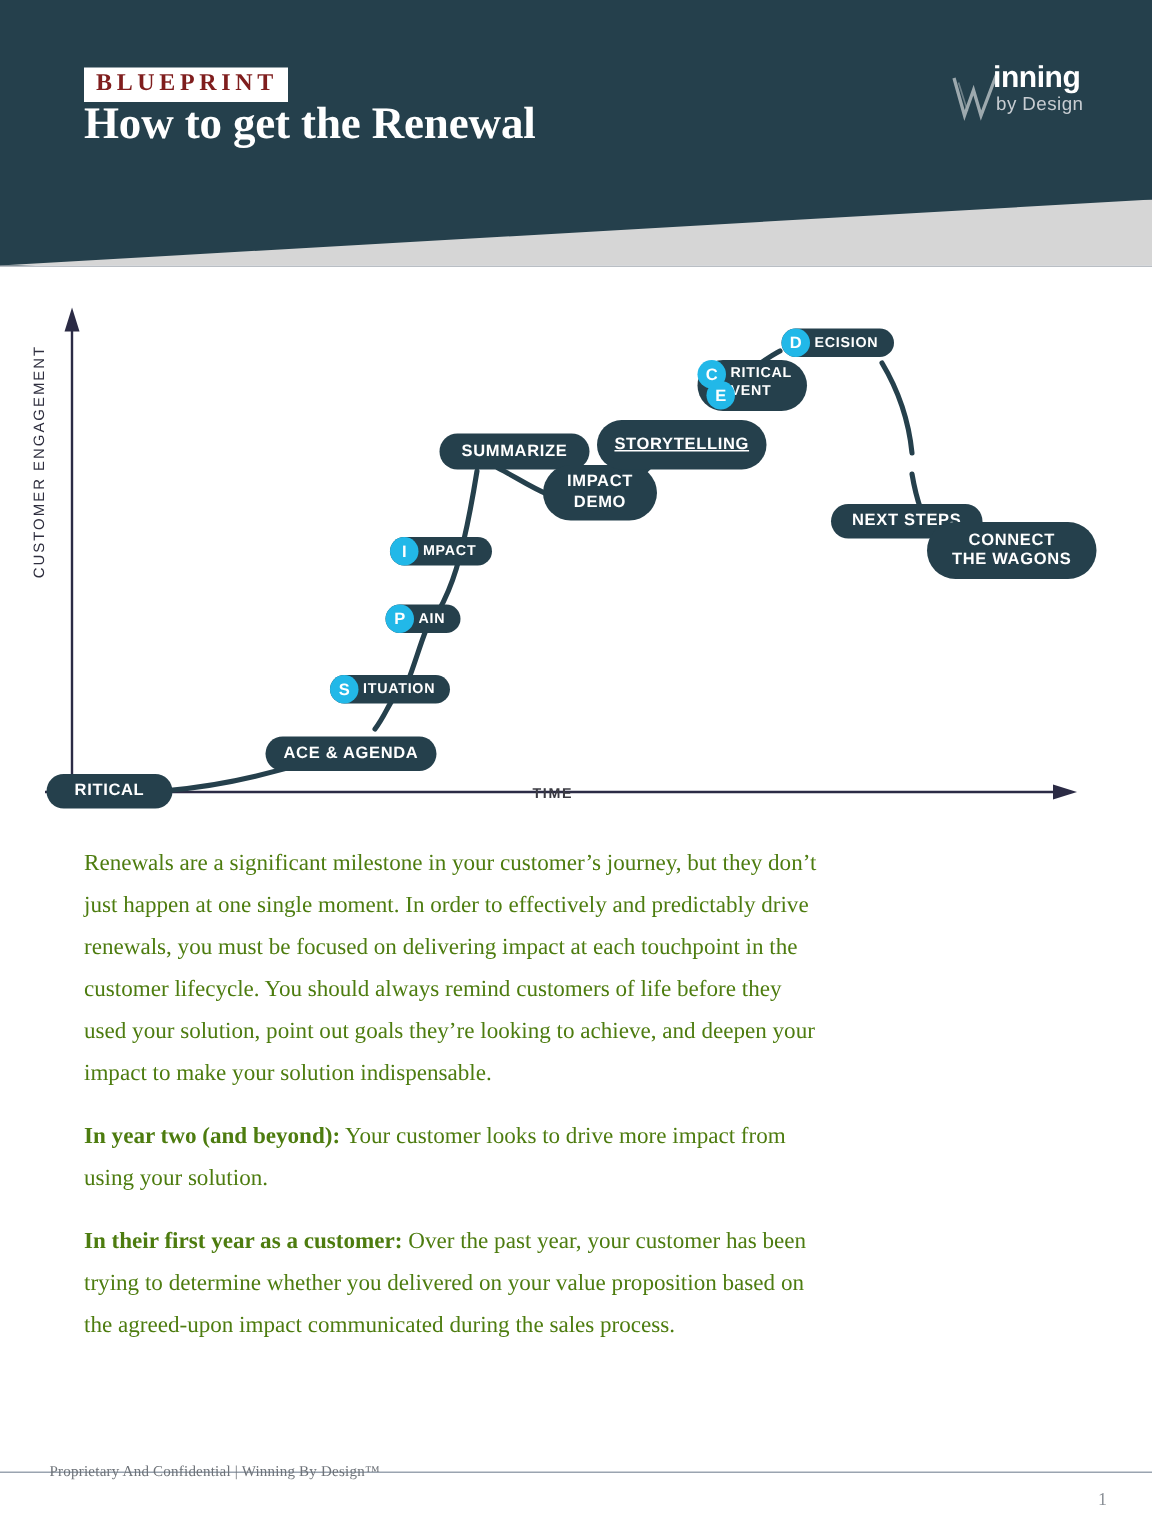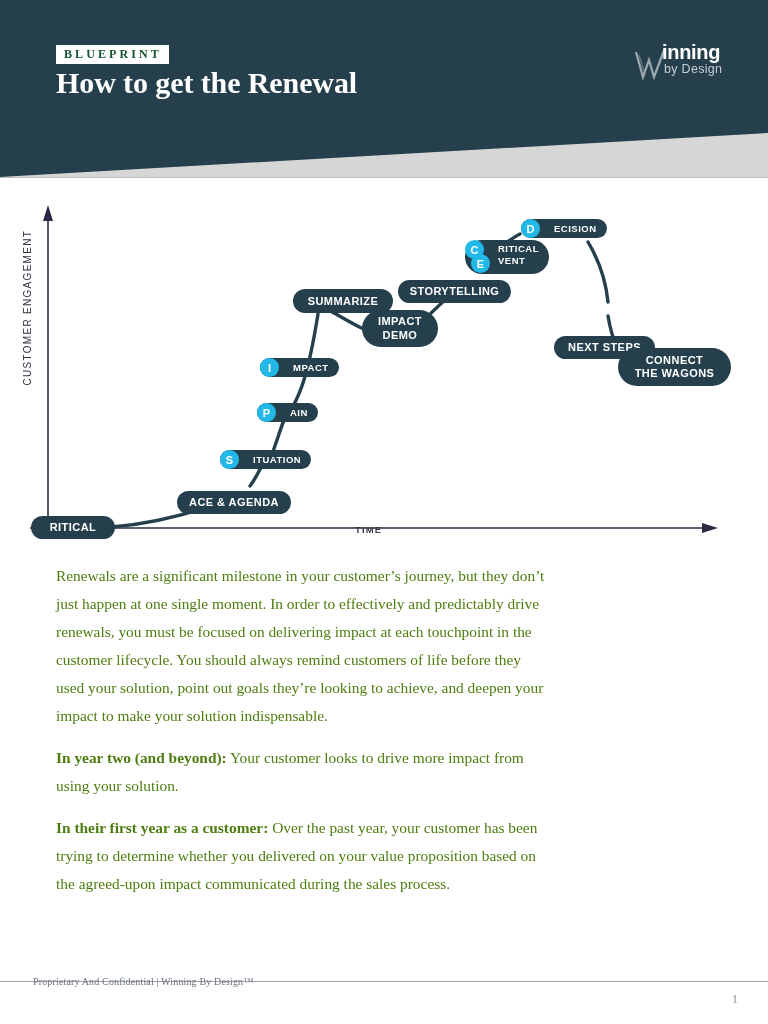--- a/index.html
+++ b/index.html
@@ -25,23 +25,23 @@
     position: absolute; left: 0; top: 0; width: 768px; height: 178px;
     background: #d6d6d6;
     clip-path: polygon(768px 133px, 768px 177px, 0 177px);
   }
   .header-rule {
     position: absolute; left: 0; top: 177px; width: 768px; height: 1px;
     background: #b9bec4;
   }
   .blueprint-badge {
     position: absolute; left: 56px; top: 45px;
-    background: #ffffff; color: #14532d;
-    font-family: "Liberation Serif", serif;
-    font-size: 12px; font-weight: 700; letter-spacing: 3.1px;
+    background: #ffffff; color: #7f1d1d;
+    font-family: "Liberation Serif", serif;
+    font-size: 16px; font-weight: 700; letter-spacing: 3.1px;
     padding: 3px 7px 3px 8px; line-height: 1.05;
   }
   .header-title {
     position: absolute; left: 56px; top: 66px;
     color: #ffffff;
     font-family: "Liberation Serif", serif;
     font-size: 30px; font-weight: 700; letter-spacing: -0.1px;
   }
   .logo {
     position: absolute; right: 22px; top: 40px;
@@ -96,21 +96,21 @@
   .node.two-line { line-height: 1.2; }
   .badge-node {
     position: absolute; z-index: 4;
     display: flex; align-items: center;
   }
   .badge-pill {
     background: #25404c; color: #fff;
     border-radius: 999px; height: 19px;
     display: flex; align-items: center;
     font-size: 9.5px; font-weight: 700; letter-spacing: 0.5px;
-    padding-left: 33px; padding-right: 10px;
+    padding-left: 22px; padding-right: 10px;
   }
   .badge-pill.tall {
     height: 34px; align-items: flex-start;
     padding-top: 3px; line-height: 1.28;
     white-space: pre-line; text-align: left;
   }
   .badge-circle {
     position: absolute; left: 0; top: 0;
     width: 19px; height: 19px; border-radius: 50%;
     background: #22b8e8; color: #ffffff;
@@ -212,21 +212,21 @@
     <div class="badge-node" style="left:260px; top:168px;">
       <div class="badge-pill">MPACT</div>
       <div class="badge-circle">I</div>
     </div>
 
     <div class="node" style="left:293px; top:99px; width:100px; height:24px;">SUMMARIZE</div>
 
     <div class="node two-line" style="left:362px; top:120px; width:76px; height:37px;">IMPACT
 DEMO</div>
 
-    <div class="node" style="left:398px; top:90px; width:113px; height:23px;">STORYTELLING</div>
+    <div class="node" style="left:398px; top:90px; width:113px; height:33px;text-decoration:underline;">STORYTELLING</div>
 
     <div class="badge-node" style="left:465px; top:50px;">
       <div class="badge-pill tall">RITICAL
 VENT</div>
       <div class="badge-circle">C</div>
       <div class="badge-circle second">E</div>
     </div>
 
     <div class="badge-node" style="left:521px; top:29px;">
       <div class="badge-pill">ECISION</div>

